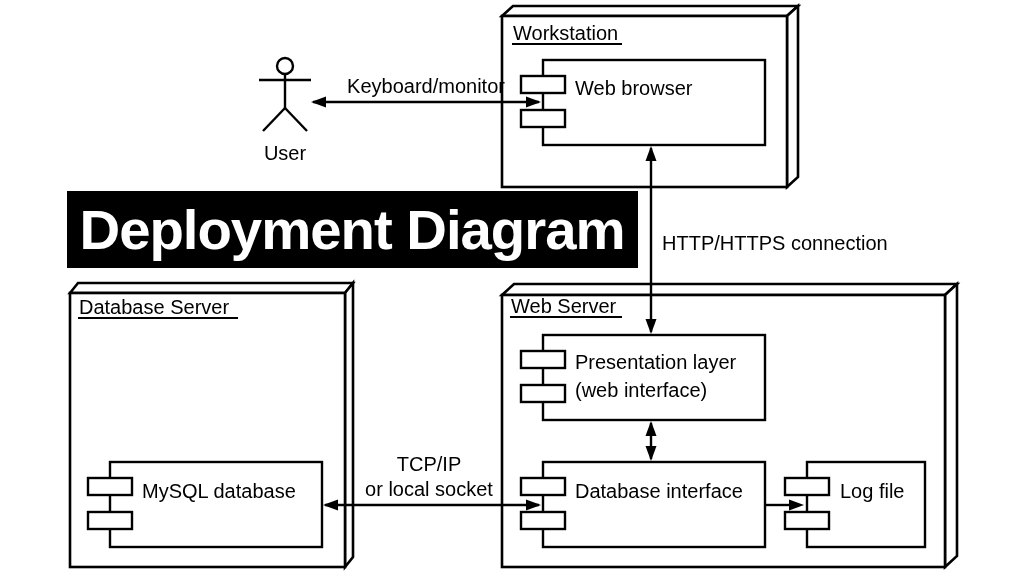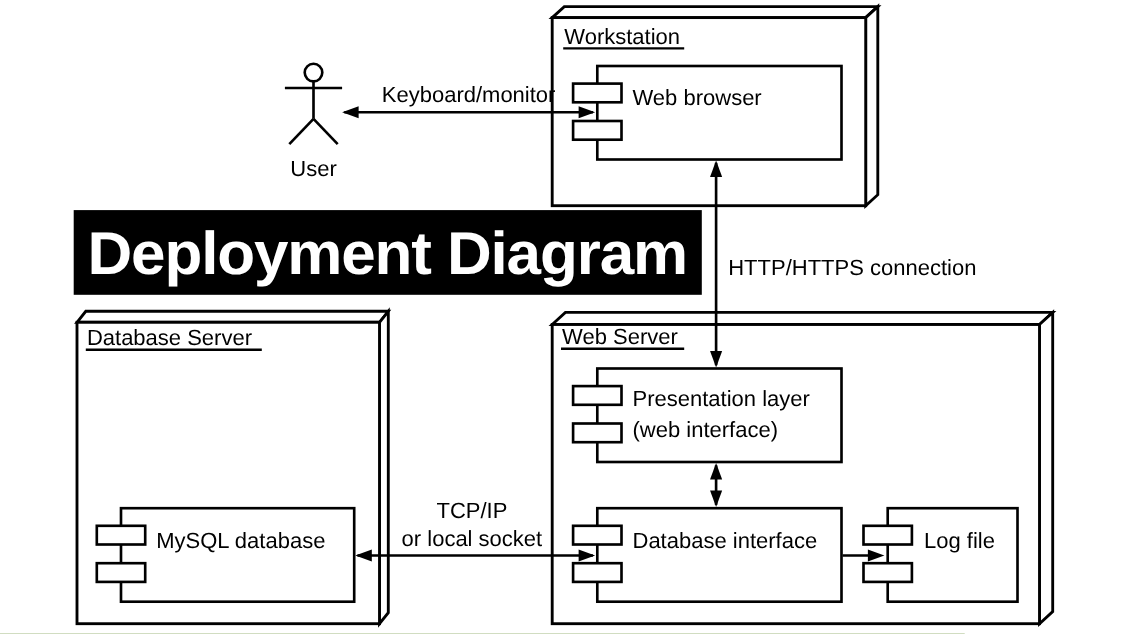--- a/index.html
+++ b/index.html
@@ -1,16 +1,16 @@
 <!DOCTYPE html>
 <html><head>
 <meta charset="utf-8">
 <style>
   html, body { margin: 0; padding: 0; background: #ffffff; }
-  .stage { width: 877px; height: 576px; position: relative; background: #4d7c0f; }
+  .stage { width: 877px; height: 576px; position: relative; background: #bef264; }
   svg { display: block; }
   .face { fill: #ffffff; stroke: #000000; stroke-width: 2.6; }
   .comp { fill: #ffffff; stroke: #000000; stroke-width: 2.4; }
   .wire { stroke: #000000; stroke-width: 2.4; fill: none; }
   .head { fill: #000000; stroke: none; }
   .lbl  { font-family: "Liberation Sans", sans-serif; font-size: 20px; fill: #000000; }
   .lbl-mid { text-anchor: middle; }
   .underline { stroke: #000000; stroke-width: 2.2; }
   .actor-line { stroke: #000000; stroke-width: 2.4; fill: none; }
   .actor-head { fill: #ffffff; stroke: #000000; stroke-width: 2.4; }

